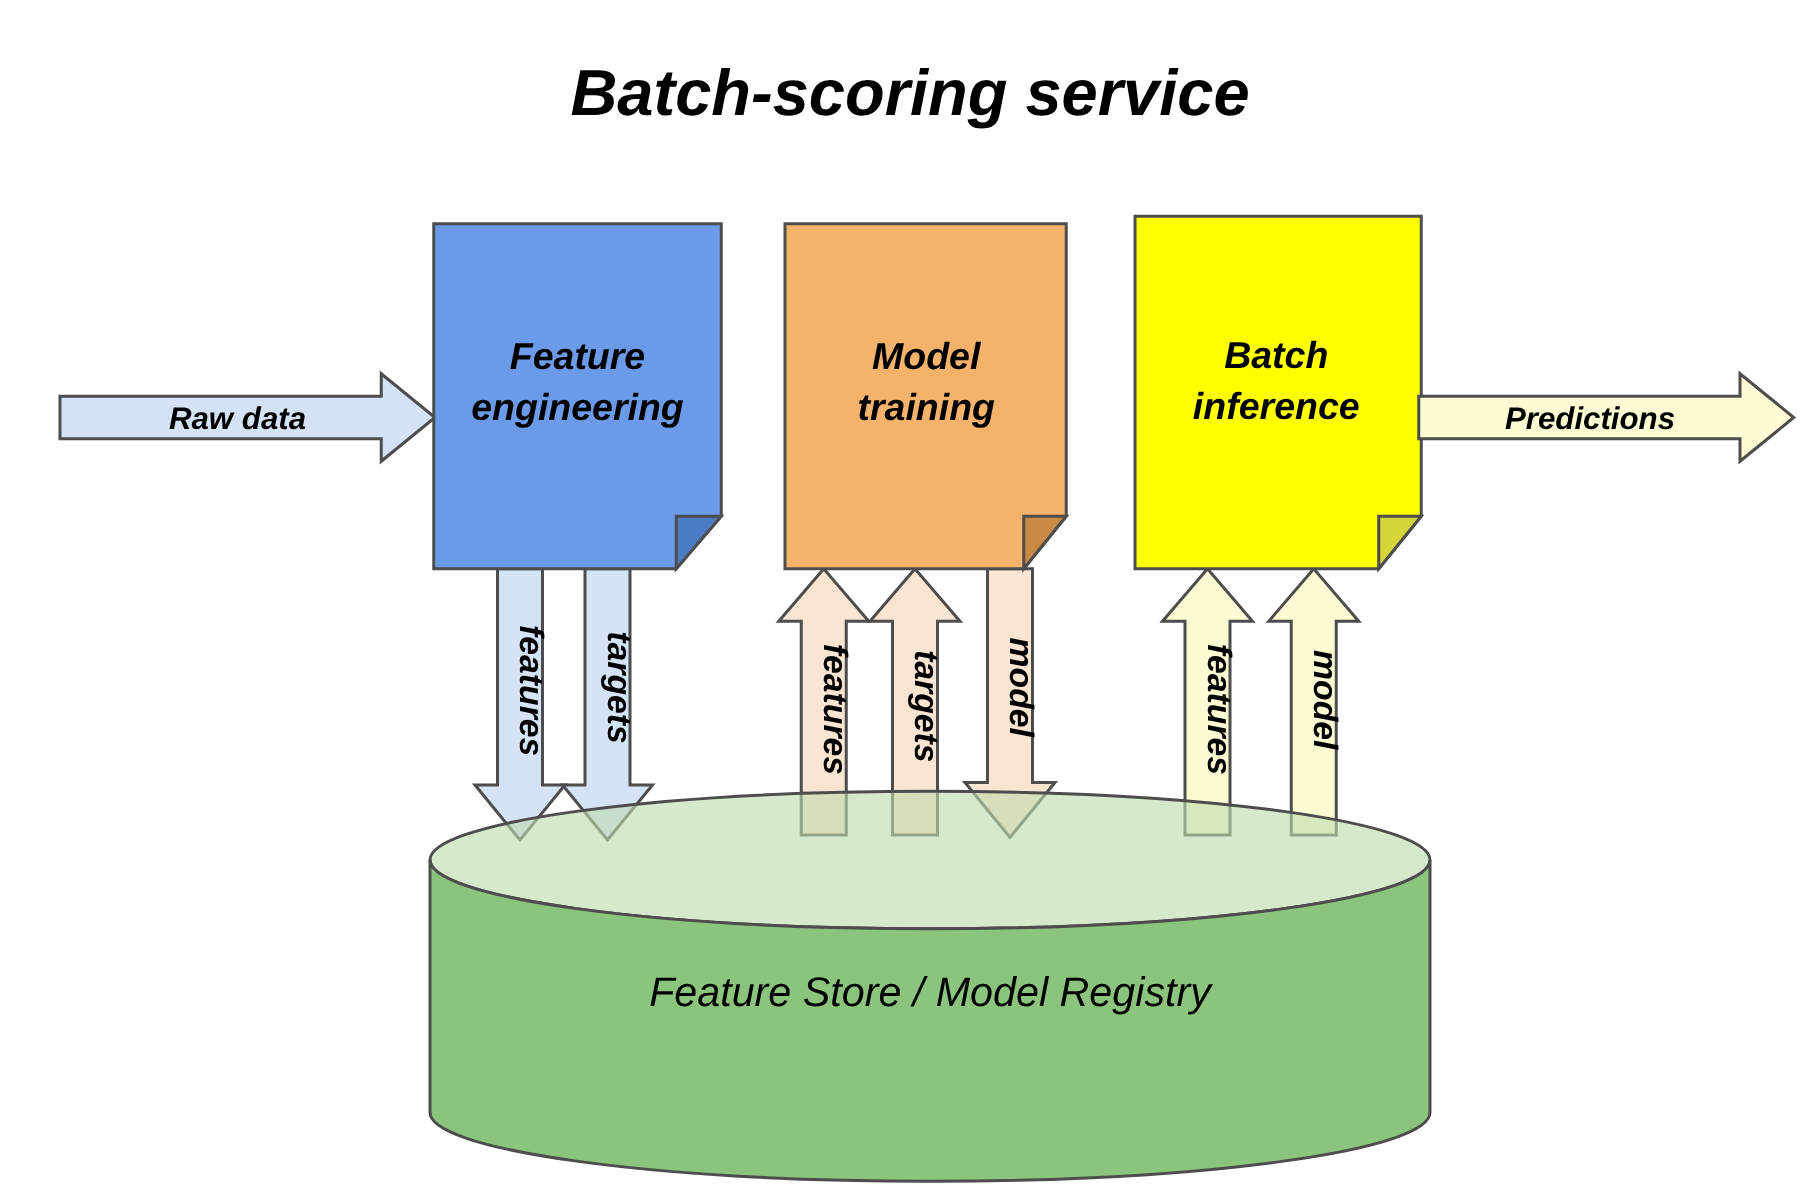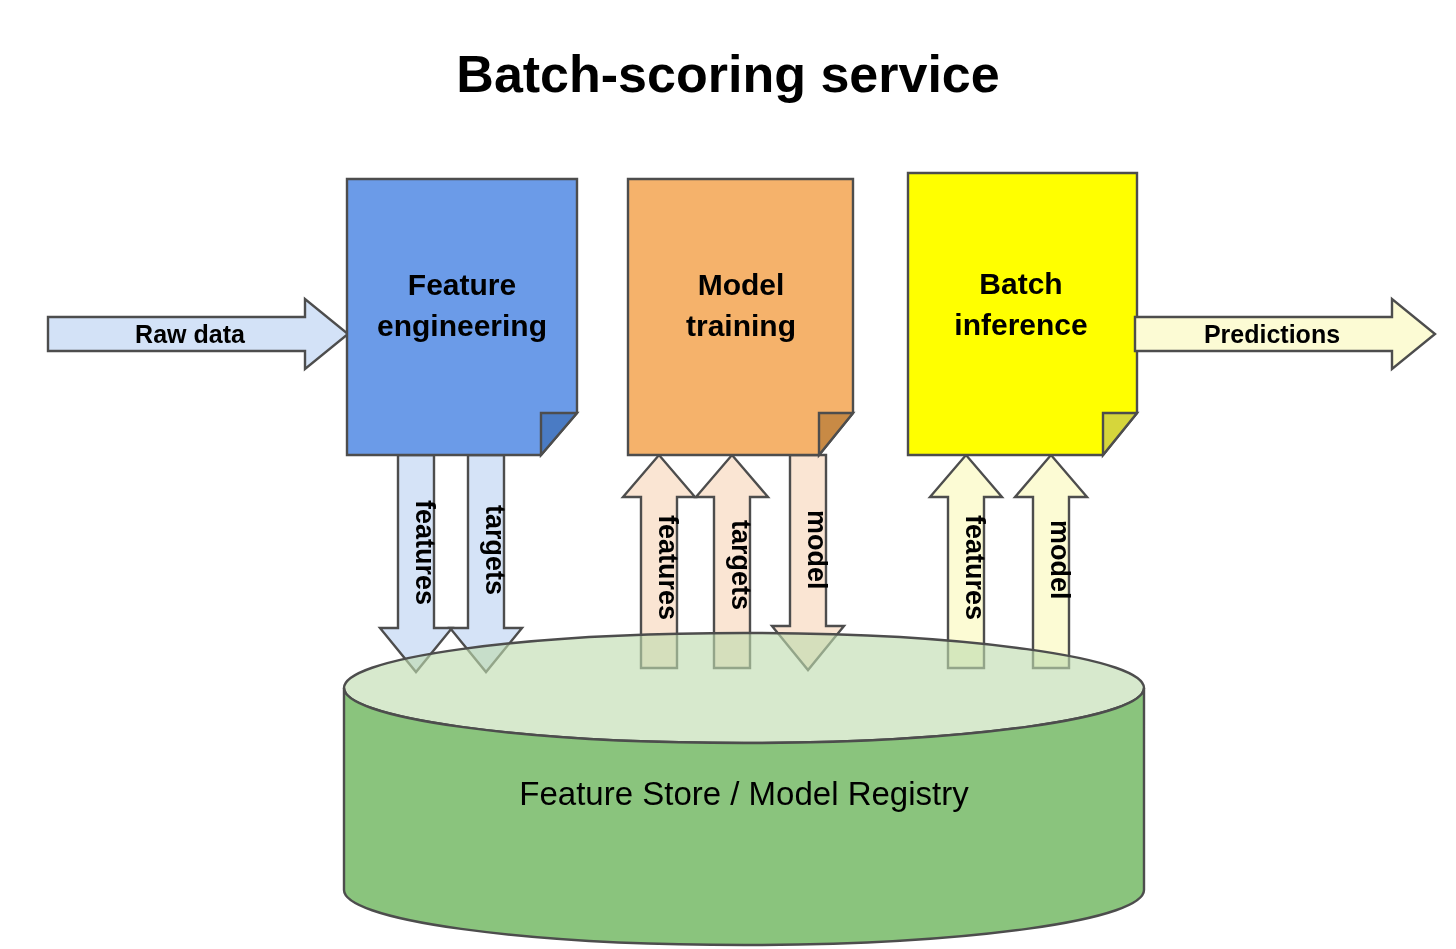--- a/index.html
+++ b/index.html
@@ -9,20 +9,21 @@
   }
   body {
     font-family: "Liberation Sans", sans-serif;
   }
   #stage {
     position: relative;
     width: 1456px;
     height: 949px;
     background: #ffffff;
     overflow: hidden;
+    font-style: italic;
   }
   #diagram-svg {
     position: absolute;
     left: 0;
     top: 0;
     width: 1456px;
     height: 949px;
     display: block;
   }
   .diagram-title {

